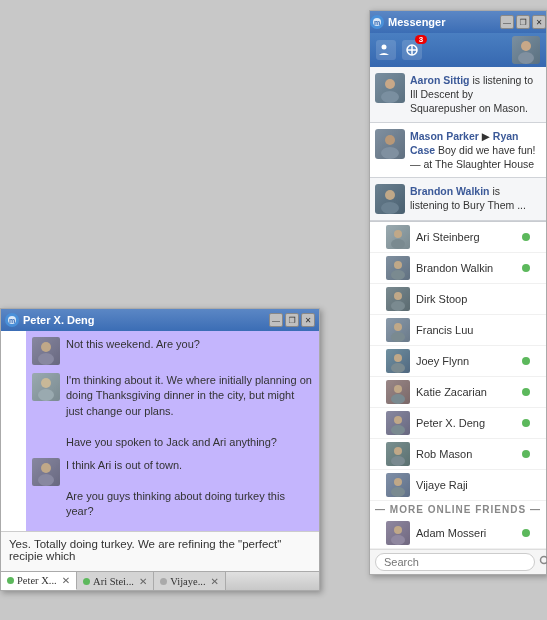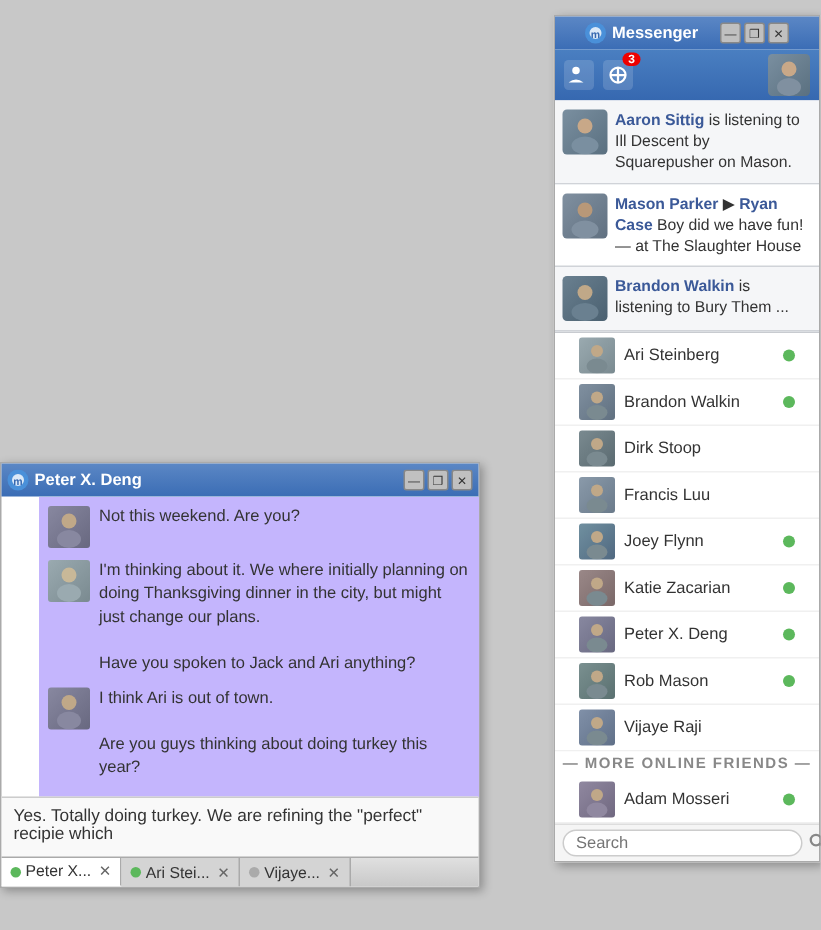--- a/index.html
+++ b/index.html
@@ -21,21 +21,21 @@
       width: 178px;
       background: #fff;
       border: 1px solid #aaa;
       box-shadow: 2px 2px 6px rgba(0,0,0,0.3);
     }
     .messenger-titlebar {
       background: linear-gradient(to bottom, #5b87c5 0%, #3b6db5 100%);
       display: flex;
       align-items: center;
       justify-content: space-between;
-      padding: 3px 20px;
+      padding: 3px 0;
       height: 22px;
     }
     .messenger-titlebar-left {
       display: flex;
       align-items: center;
       gap: 4px;
     }
     .messenger-icon {
       width: 14px;
       height: 14px;
@@ -286,20 +286,21 @@
       align-items: center;
       gap: 3px;
       padding: 3px 6px;
       font-size: 10.5px;
       color: #333;
       background: #d4d4d4;
       border-right: 1px solid #aaa;
       cursor: pointer;
       max-width: 90px;
       overflow: hidden;
+      font-family: Liberation Serif, serif;
     }
     .chat-tab.active {
       background: #fff;
       border-bottom: 1px solid #fff;
     }
     .chat-tab .tab-dot {
       width: 7px;
       height: 7px;
       border-radius: 50%;
       background: #5cb85c;

